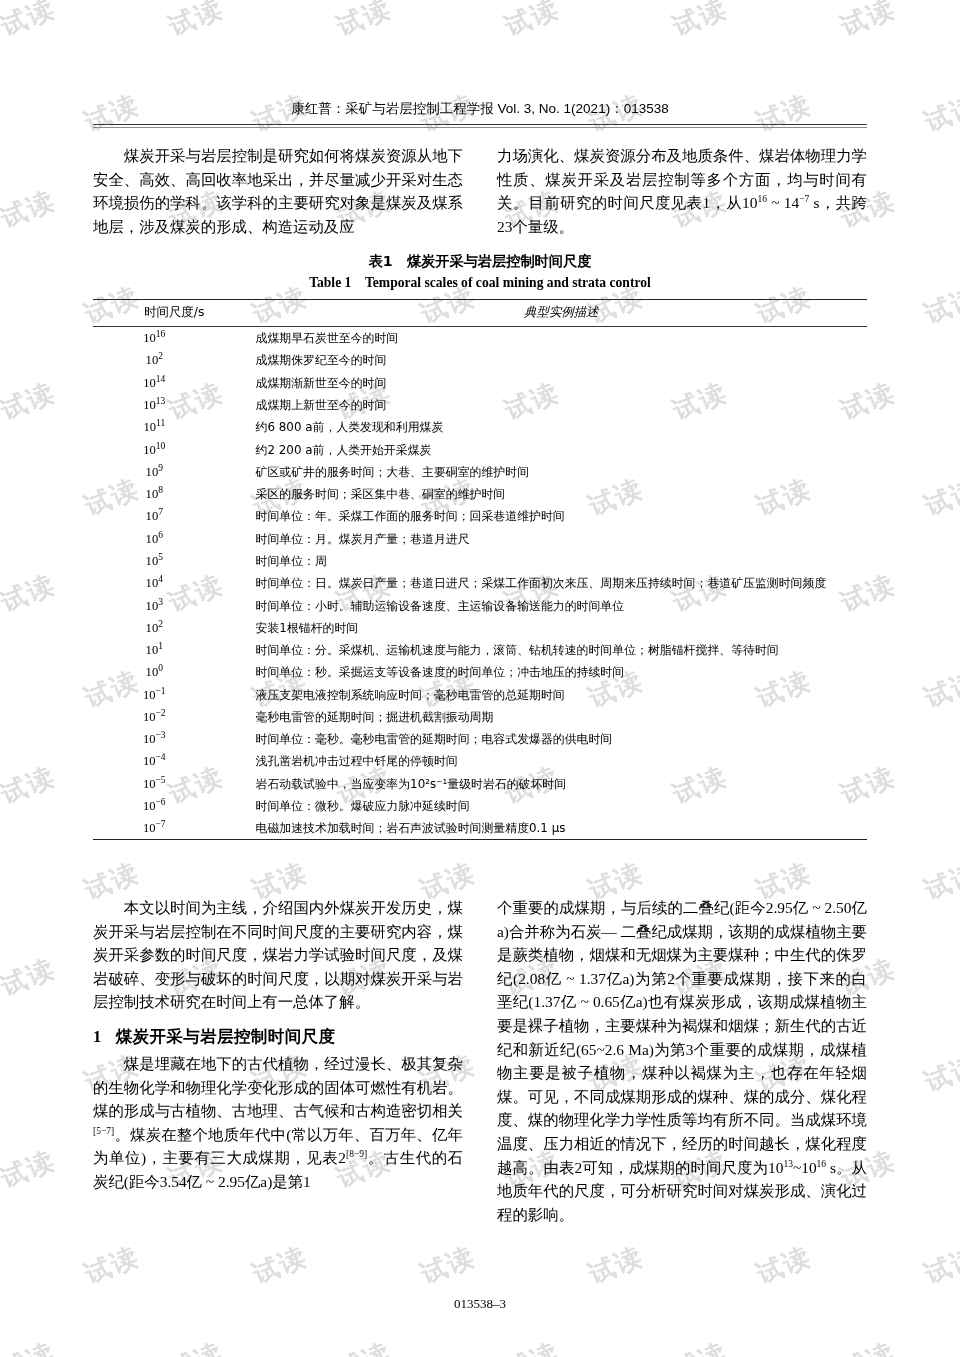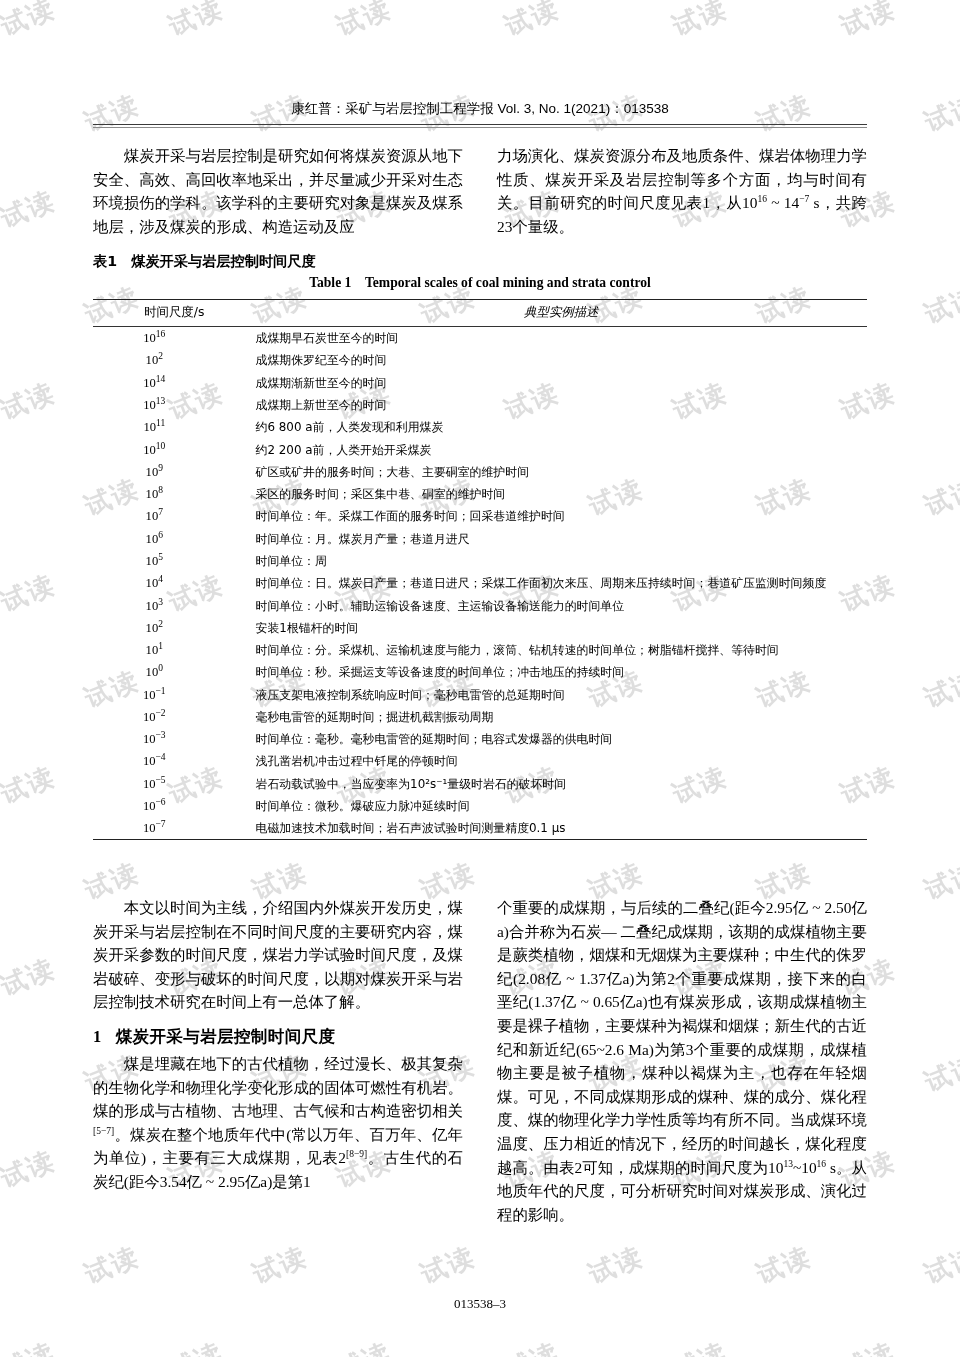--- a/index.html
+++ b/index.html
@@ -68,20 +68,21 @@
     line-height:23.6px;
     text-align:justify;
     text-justify:inter-ideograph;
     letter-spacing:0px;
   }
   p.body.indent{ text-indent:2em; }
   sup{font-size:9.5px;vertical-align:super;line-height:0;}
   
   #tbl-wrap{ top:252px; }
   .cap-cn{
+    text-align:center;
     font-size:14.2px;
     font-weight:700;
     font-family:"DejaVu Sans","Liberation Sans",sans-serif;
     margin-bottom:3px;
   }
   .cap-en{
     text-align:center;
     font-size:13.6px;
     font-weight:700;
     font-family:"Liberation Serif","DejaVu Serif",serif;

